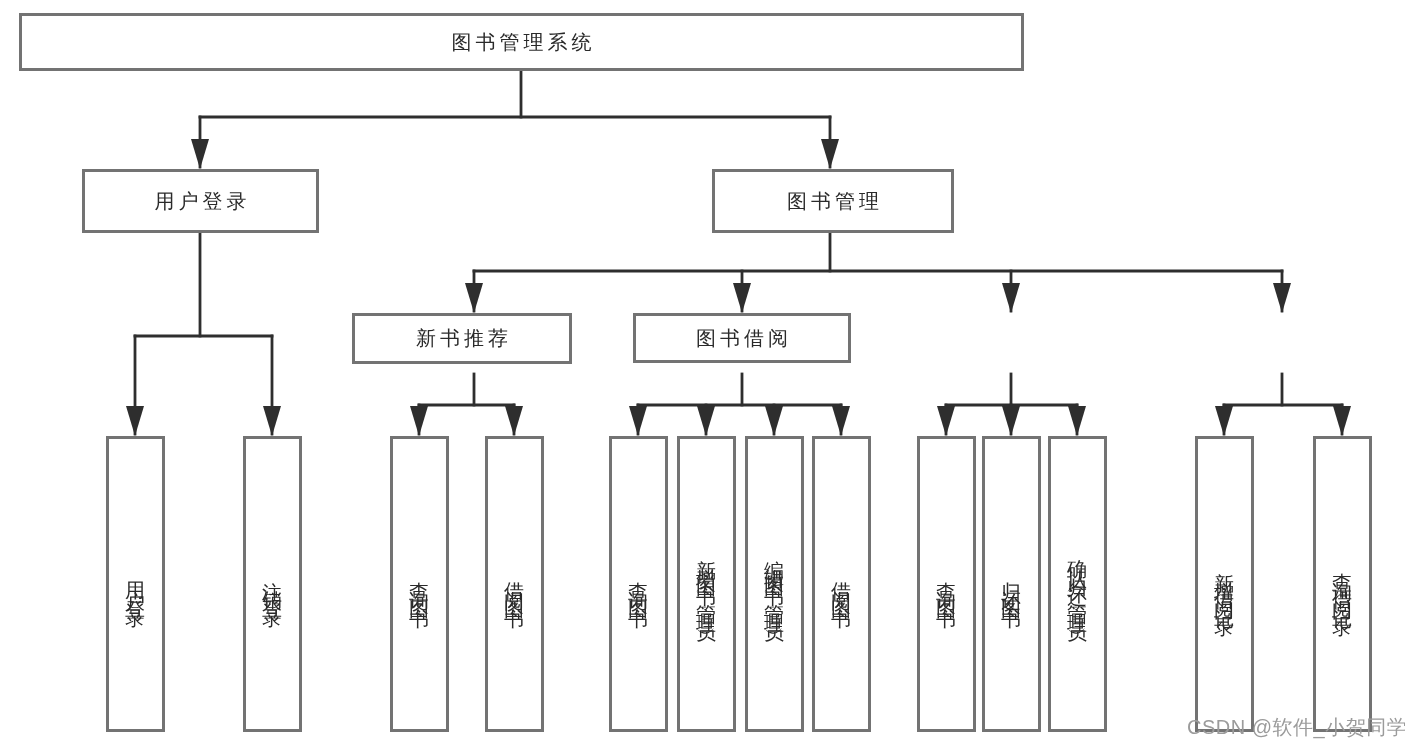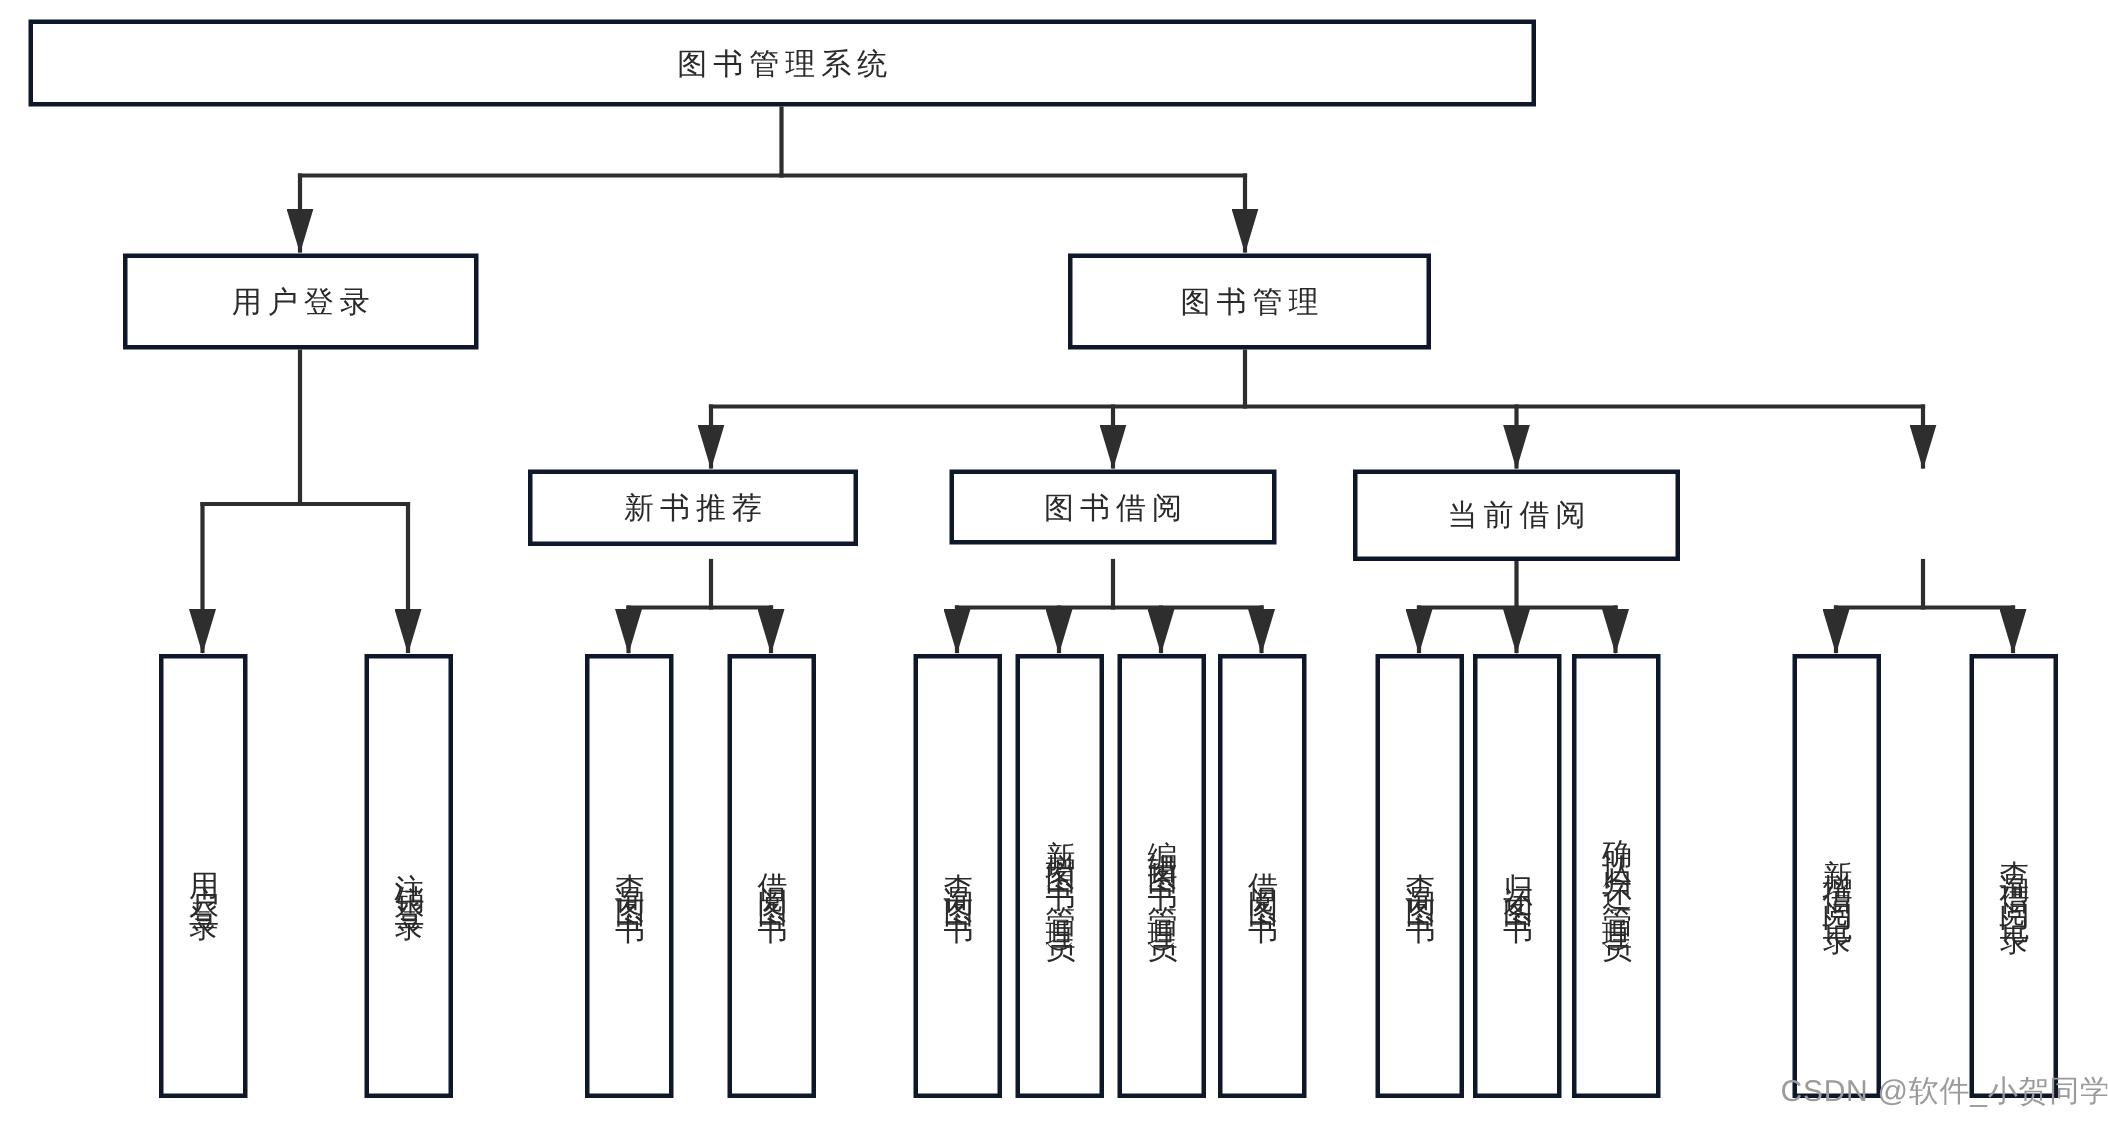--- a/index.html
+++ b/index.html
@@ -3,21 +3,21 @@
 <meta charset="utf-8">
 <style>
   html,body { margin:0; padding:0; background:#ffffff; }
   .stage {
     position:relative; width:1405px; height:747px; background:#ffffff;
     font-family:"Liberation Sans","DejaVu Sans",sans-serif; overflow:hidden;
   }
   .wires { position:absolute; left:0; top:0; z-index:1; }
   .node {
     position:absolute; box-sizing:border-box; z-index:2;
-    background:#ffffff; border:3px solid #0f172a;
+    background:#ffffff; border:3px solid #737373;
     display:flex; align-items:center; justify-content:center;
     color:#2a2a2a;
   }
   .node.h span { letter-spacing:4px; text-indent:4px; white-space:nowrap; }
   .node.root span { font-size:21px; }
   .node.h span { font-size:20px; }
   .node.v span {
     writing-mode:vertical-rl; text-orientation:mixed;
     font-size:20px; letter-spacing:9px; line-height:1; white-space:nowrap;
   }
@@ -88,23 +88,20 @@
   <div class="node h" style="left:712px;top:169px;width:242px;height:64px">
     <span>图书管理</span>
   </div>
 
   <div class="node h" style="left:352px;top:313px;width:220px;height:51px">
     <span>新书推荐</span>
   </div>
   <div class="node h" style="left:633px;top:313px;width:218px;height:50px">
     <span>图书借阅</span>
   </div>
-  <div class="node h" style="left:902px;top:313px;width:218px;height:61px">
-    <span>当前借阅</span>
-  </div>
 
   <div class="node v" style="left:106px;top:436px;width:59px;height:296px">
     <span>用户登录</span>
   </div>
   <div class="node v" style="left:243px;top:436px;width:59px;height:296px">
     <span>注销登录</span>
   </div>
   <div class="node v" style="left:390px;top:436px;width:59px;height:296px">
     <span>查询图书</span>
   </div>

